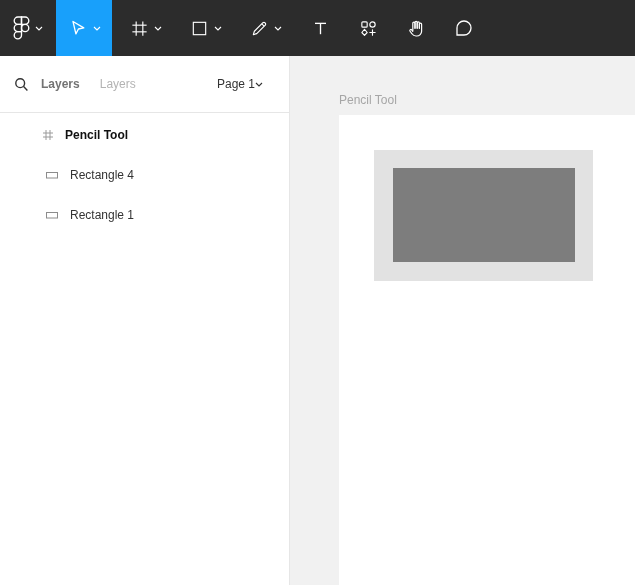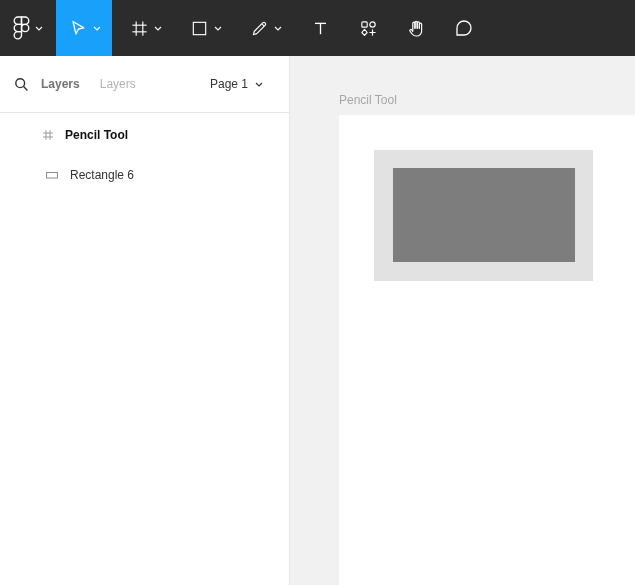--- a/index.html
+++ b/index.html
@@ -26,21 +26,21 @@
   .sidebar { width:290px; flex-shrink:0; background:#fff;
              border-right:1px solid var(--panel-border,#e6e6e6);
              display:flex; flex-direction:column; }
   .sidebar-header { height:57px; flex-shrink:0; display:flex; align-items:center;
                     padding:0 0 0 14px; border-bottom:1px solid var(--panel-border,#e6e6e6); }
   .search-btn { display:flex; align-items:center; margin-right:12px; cursor:pointer; }
   .tab { font-size:12px; cursor:pointer; }
   .tab.active { color:#737373; font-weight:700; }
   .tab.inactive { color:#b3b3b3; margin-left:20px; }
   .page-selector { margin-left:auto; margin-right:26px; display:flex; align-items:center;
-                   gap:7px; font-size:12px; color:#333; cursor:pointer; }
+                   font-size:12px; color:#333; cursor:pointer; }
 
   .layers-list { padding-top:2px; }
   .layer-row { height:40px; display:flex; align-items:center; gap:11px;
                font-size:12px; color:#333; cursor:pointer; }
   .layer-row.frame-row { padding-left:42px; }
   .layer-row.child-row { padding-left:45px; }
   .layer-row.frame-row .layer-name { font-weight:700; color:#111; }
   .layer-icon { display:flex; align-items:center; }
 
   
@@ -208,23 +208,31 @@
           </span>
           <span class="layer-name">Pencil Tool</span>
         </div>
 
         <div class="layer-row child-row">
           <span class="layer-icon">
             <svg width="14" height="12" viewBox="0 0 14 12" fill="none" stroke="#8c8c8c" stroke-width="1">
               <rect x="1.5" y="3.5" width="11" height="5.5"></rect>
             </svg>
           </span>
-          <span class="layer-name">Rectangle 6</span>
-        </div>
-
+          <span class="layer-name">Rectangle 4</span>
+        </div>
+
+        <div class="layer-row child-row">
+          <span class="layer-icon">
+            <svg width="14" height="12" viewBox="0 0 14 12" fill="none" stroke="#8c8c8c" stroke-width="1">
+              <rect x="1.5" y="3.5" width="11" height="5.5"></rect>
+            </svg>
+          </span>
+          <span class="layer-name">Rectangle 1</span>
+        </div>
 
       </div>
     </aside>
 
     <div class="canvas">
       <div class="frame-label">Pencil Tool</div>
       <div class="frame">
         <div class="rect-outer">
           <div class="rect-inner"></div>
         </div>

